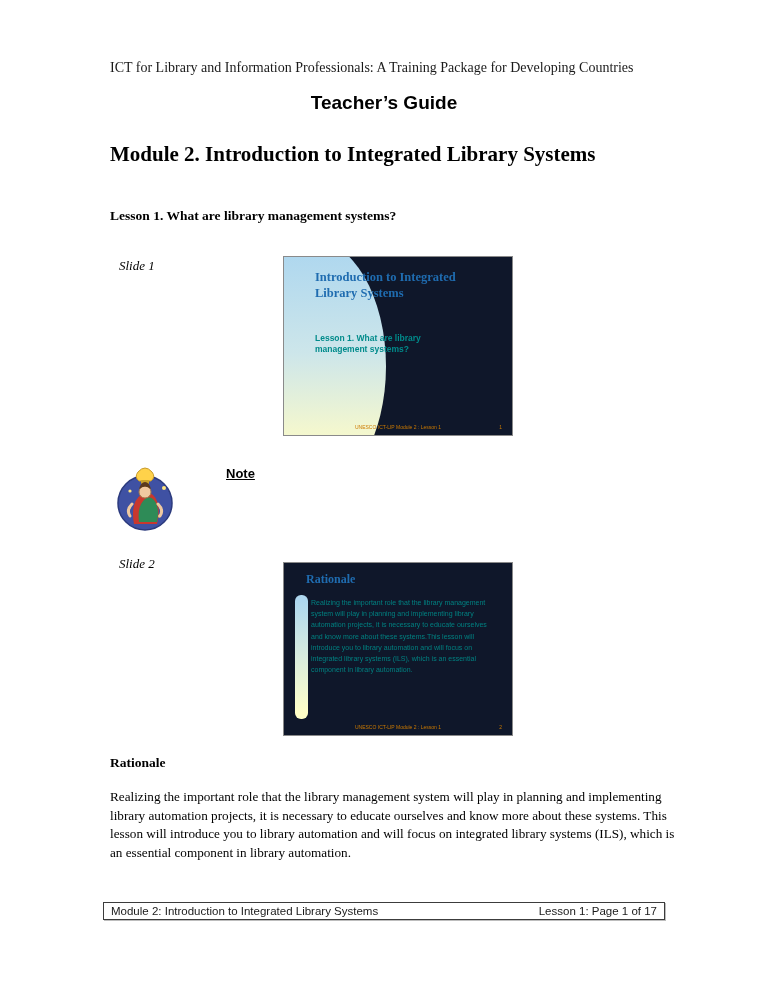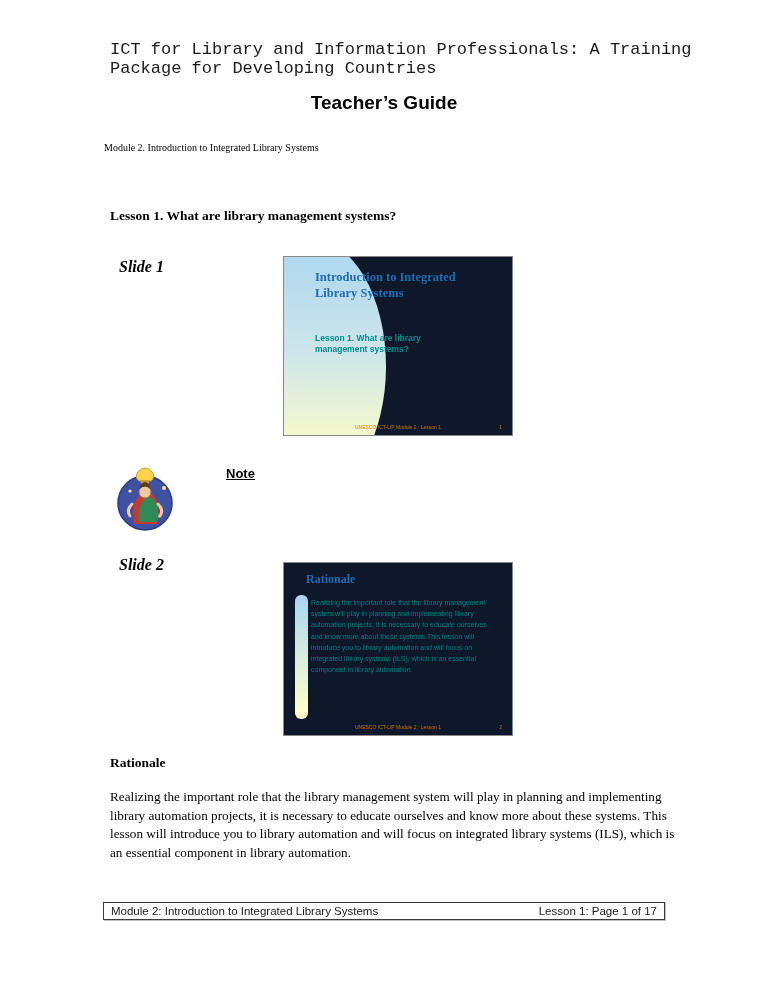--- a/index.html
+++ b/index.html
@@ -8,57 +8,57 @@
     width: 768px;
     height: 994px;
     background: #ffffff;
     font-family: "Liberation Serif", serif;
     color: #000000;
     overflow: hidden;
   }
 
   .doc-header {
     position: absolute;
-    left: 110px; top: 40px;
-    font-family: Liberation Mono, monospace;
-    font-size: 17px;
+    left: 110px; top: 60px;
+    font-family: Liberation Serif, serif;
+    font-size: 14px;
     color: #1a1a1a;
   }
 
   .doc-title {
     position: absolute;
     left: 0; top: 92px;
     width: 768px;
     text-align: center;
     font-family: Liberation Sans, sans-serif;
     font-size: 19px;
     font-weight: bold;
     margin: 0;
   }
 
   .module-title {
     position: absolute;
-    left: 104px; top: 142px;
-    font-size: 10px;
-    font-weight: normal;
+    left: 110px; top: 142px;
+    font-size: 21px;
+    font-weight: bold;
     margin: 0;
   }
 
   .lesson-heading {
     position: absolute;
     left: 110px; top: 208px;
     font-size: 13.5px;
     font-weight: bold;
     margin: 0;
   }
 
   .slide-label {
     position: absolute;
-    font-size: 16px;
-    font-weight: bold;
+    font-size: 13px;
+    font-weight: normal;
     font-style: italic;
     text-align: center;
   }
   .slide1-label { left: 119px; top: 258px; }
   .slide2-label { left: 119px; top: 556px; }
 
   .slide-thumb {
     position: absolute;
     width: 228px;
     background: #0f172a;

